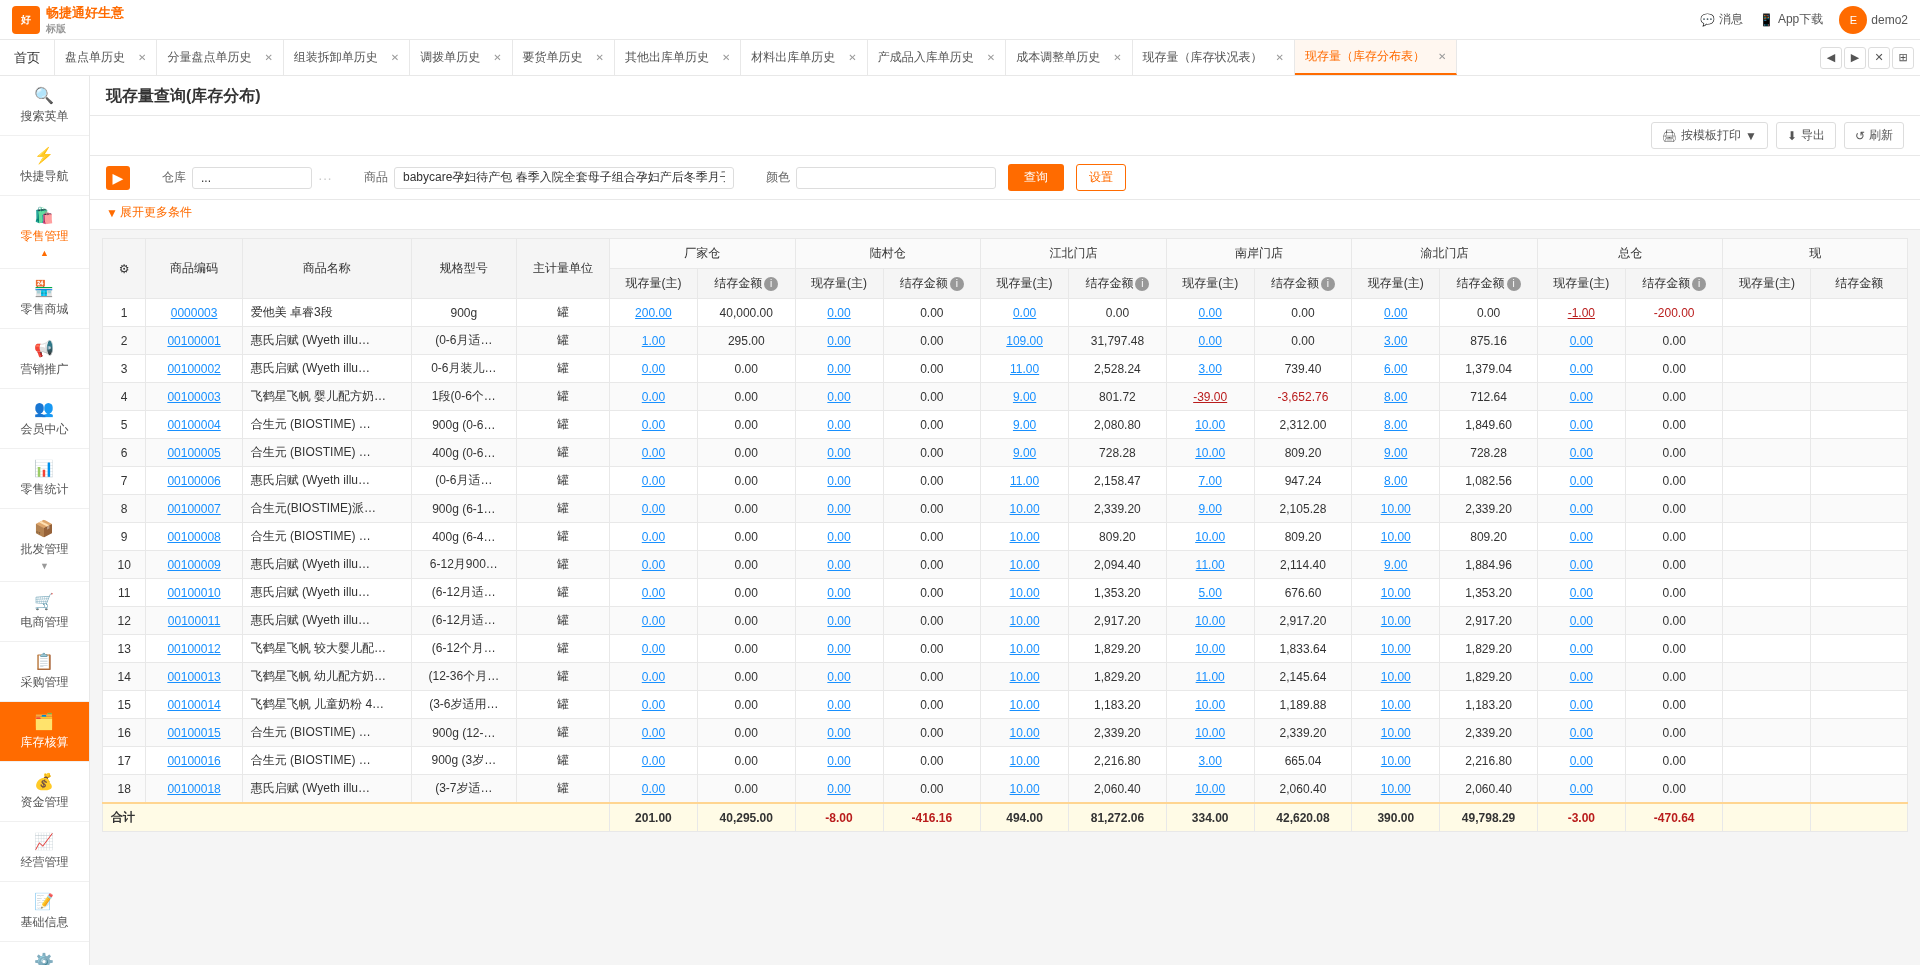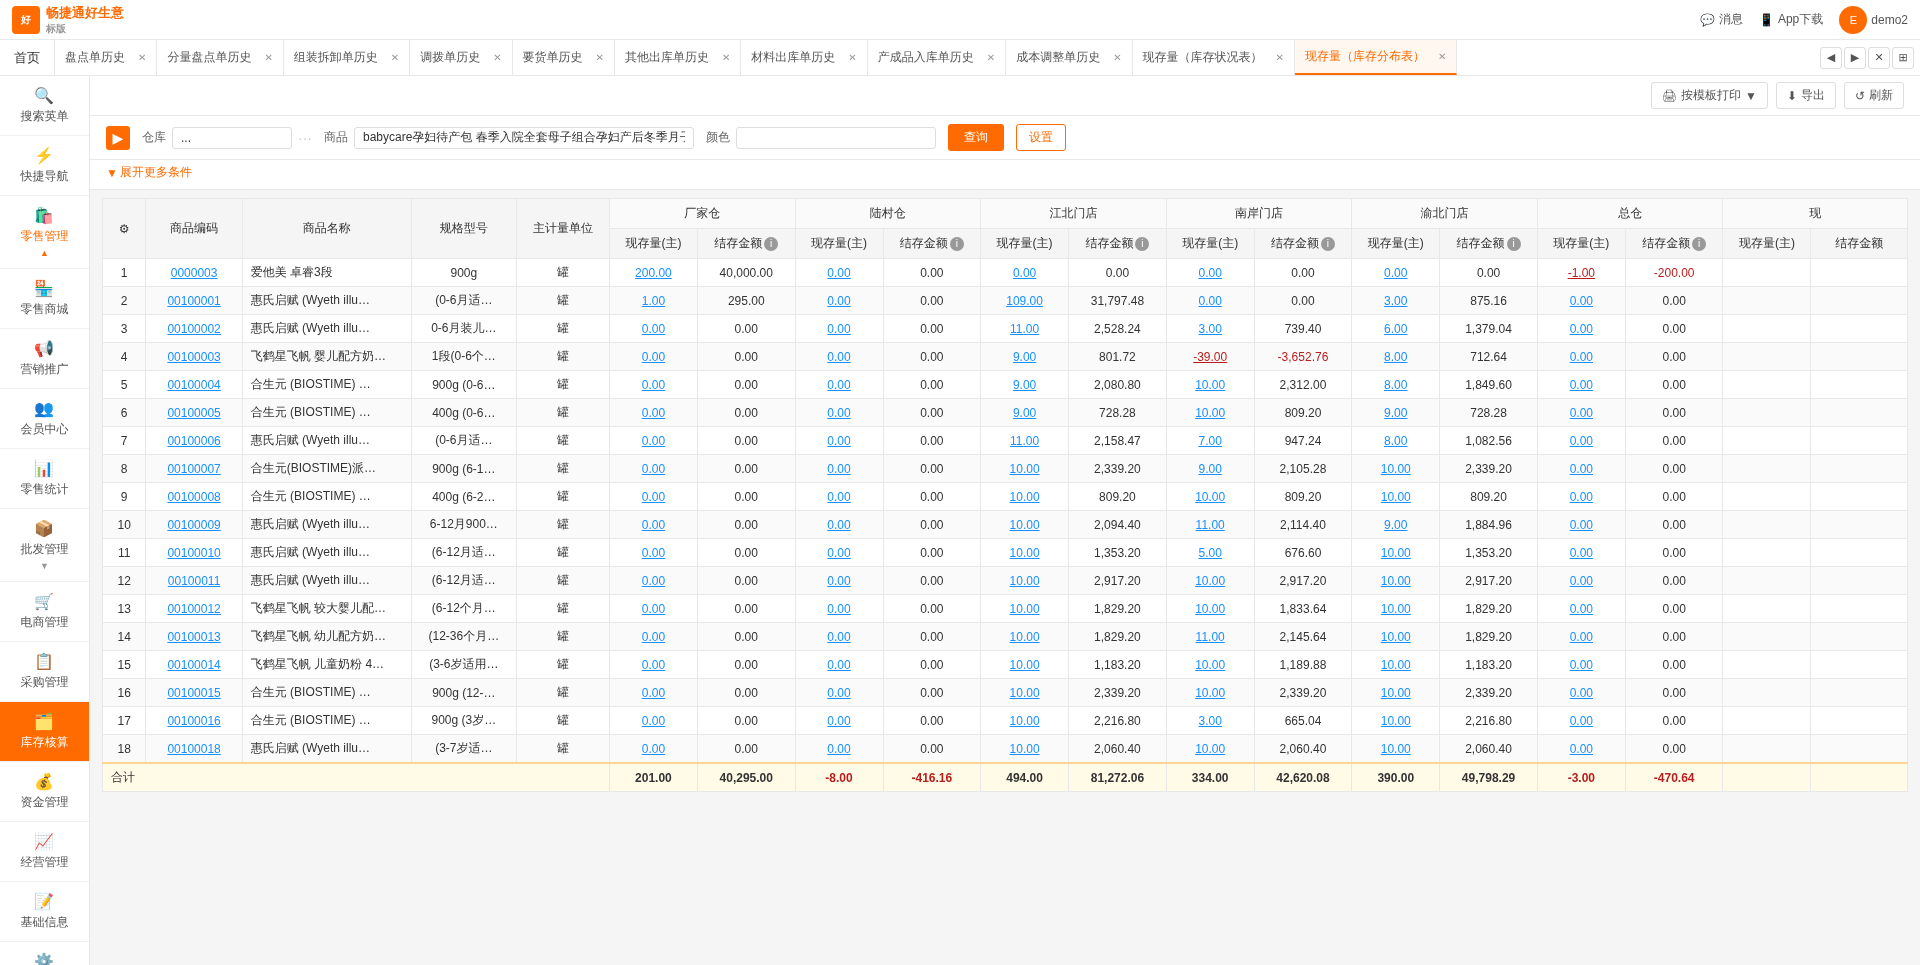--- a/index.html
+++ b/index.html
@@ -192,21 +192,21 @@
     .filter-toggle {
       width: 24px; height: 24px;
       background: #ff6b00;
       border-radius: 3px;
       display: flex; align-items: center; justify-content: center;
       cursor: pointer; color: white; font-size: 14px;
     }
     .filter-field {
       display: flex; align-items: center; gap: 6px;
     }
-    .filter-label { color: #666; font-size: 12px; }
+    .filter-label { color: #666; font-size: 12px; margin-left: 20px; }
     .filter-input {
       border: 1px solid #ddd;
       border-radius: 3px;
       padding: 3px 8px;
       font-size: 12px;
       width: 120px;
       color: #333;
     }
     .filter-input-wide {
       width: 340px;
@@ -454,20 +454,23 @@
     </div>
     <div class="sidebar-item">
       <span class="sidebar-icon">⚙️</span>
 
     </div>
 
   </div>
 
   <div class="main-content">
 
+    <div class="page-header">
+      <div class="page-title">现存量查询(库存分布)</div>
+    </div>
 
     <div class="toolbar">
       <div class="toolbar-btn">
         <span>🖨</span>
         <span>按模板打印</span>
         <span>▼</span>
       </div>
       <div class="toolbar-btn">
         <span>⬇</span>
         <span>导出</span>
@@ -704,21 +707,21 @@
     <td>2,339.20</td>
     <td class=""><span class="num-link ">0.00</span></td>
     <td class="">0.00</td>
     <td></td>
     <td></td>
   </tr>
             <tr>
     <td>9</td>
     <td><span class="num-link">00100008</span></td>
     <td style="text-align:left;max-width:140px;overflow:hidden;text-overflow:ellipsis;white-space:nowrap;">合生元 (BIOSTIME) …</td>
-    <td>400g (6-2…</td>
+    <td>400g (6-4…</td>
     <td>罐</td>
     <td><span class="num-link">0.00</span></td>
     <td>0.00</td>
     <td><span class="num-link">0.00</span></td>
     <td>0.00</td>
     <td><span class="num-link">10.00</span></td>
     <td>809.20</td>
     <td><span class="num-link ">10.00</span></td>
     <td class="">809.20</td>
     <td><span class="num-link">10.00</span></td>
@@ -911,21 +914,21 @@
     <td><span class="num-link ">10.00</span></td>
     <td class="">2,060.40</td>
     <td><span class="num-link">10.00</span></td>
     <td>2,060.40</td>
     <td class=""><span class="num-link ">0.00</span></td>
     <td class="">0.00</td>
     <td></td>
     <td></td>
   </tr>
             <tr class="summary-row">
-  <td colspan="5" style="text-align:left;font-weight:normal;">合计</td>
+  <td colspan="5" style="text-align:left;font-weight:bold;">合计</td>
   <td>201.00</td>
   <td>40,295.00</td>
   <td class="neg">-8.00</td>
   <td class="neg">-416.16</td>
   <td>494.00</td>
   <td>81,272.06</td>
   <td>334.00</td>
   <td>42,620.08</td>
   <td>390.00</td>
   <td>49,798.29</td>

